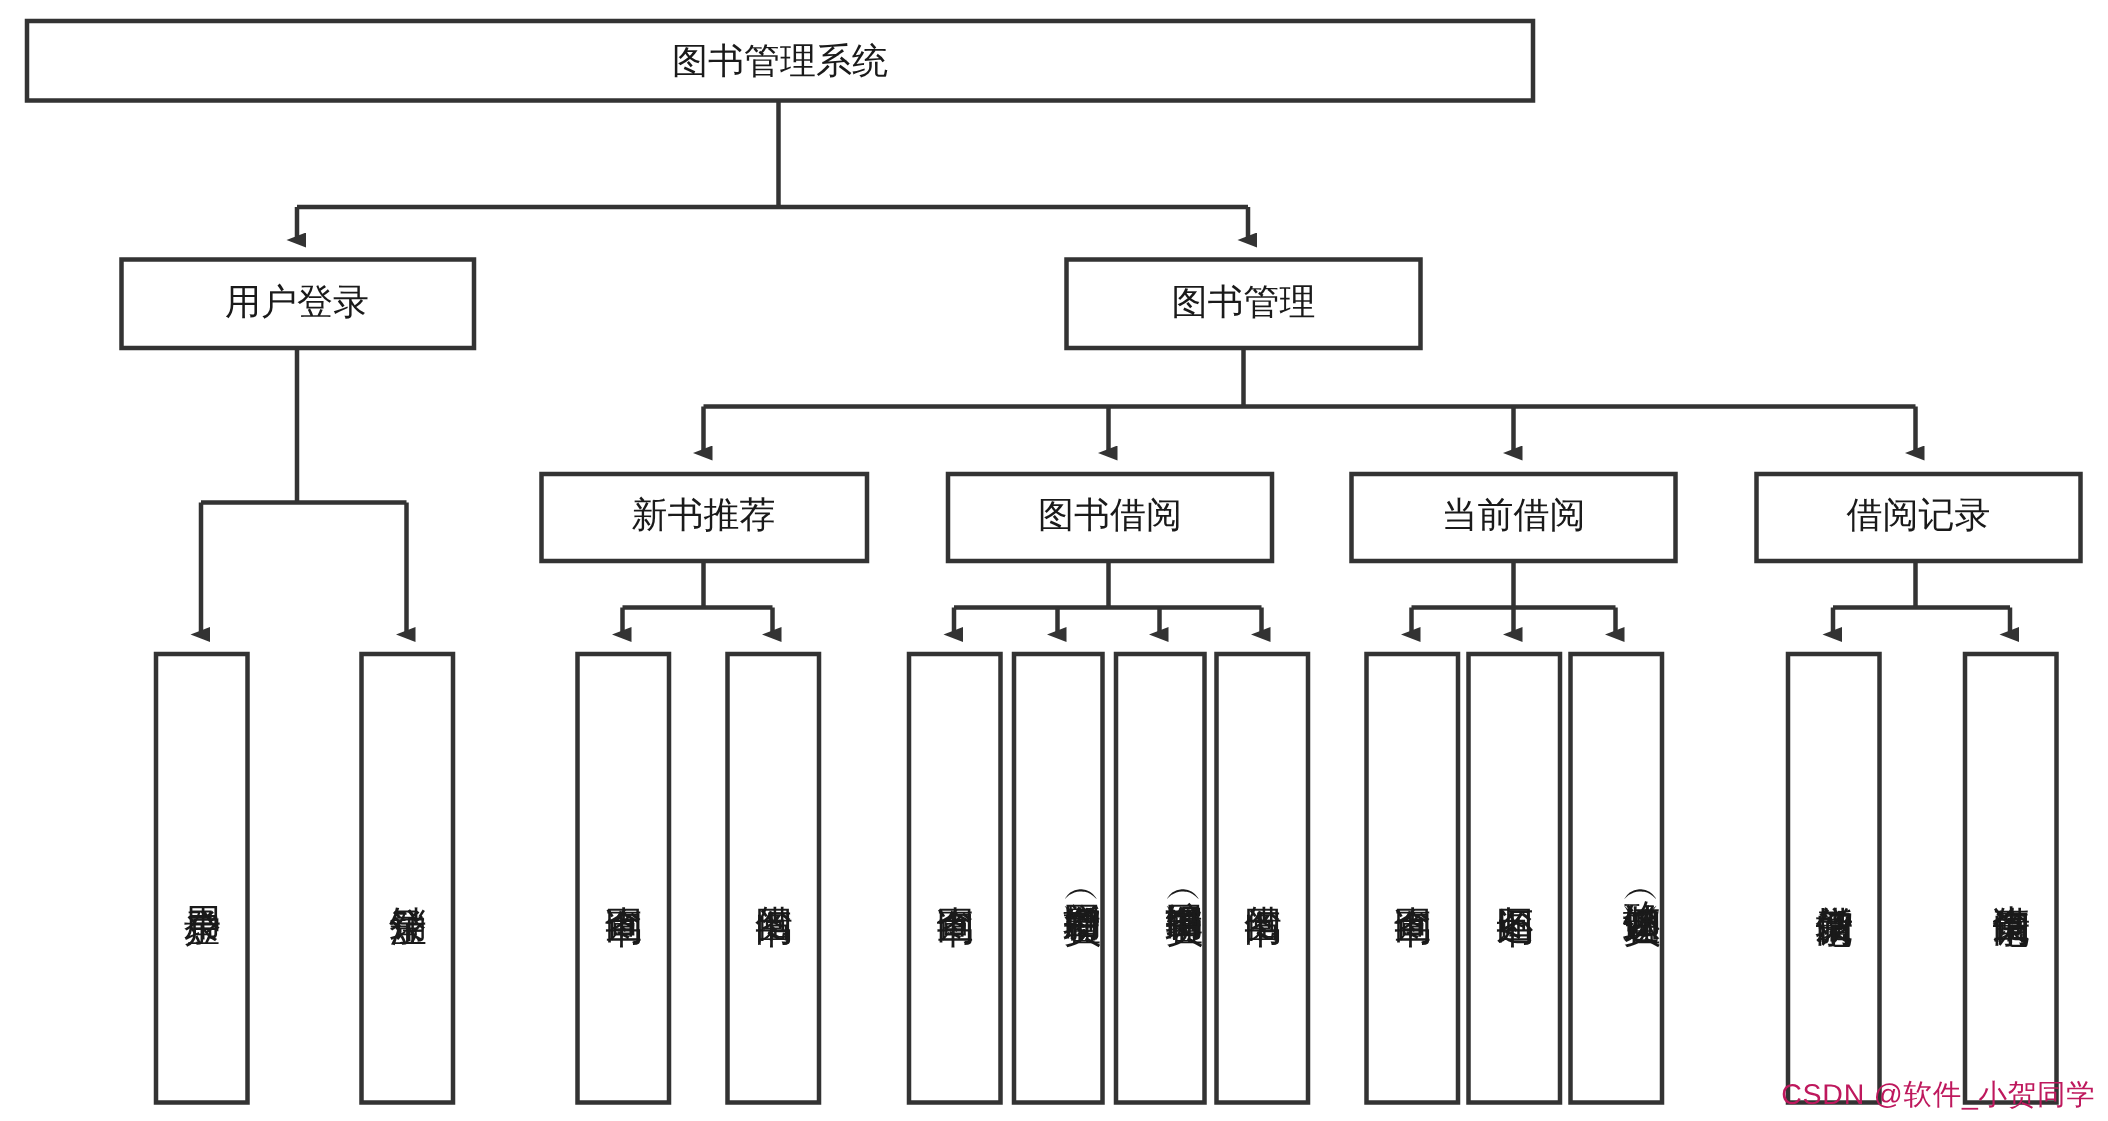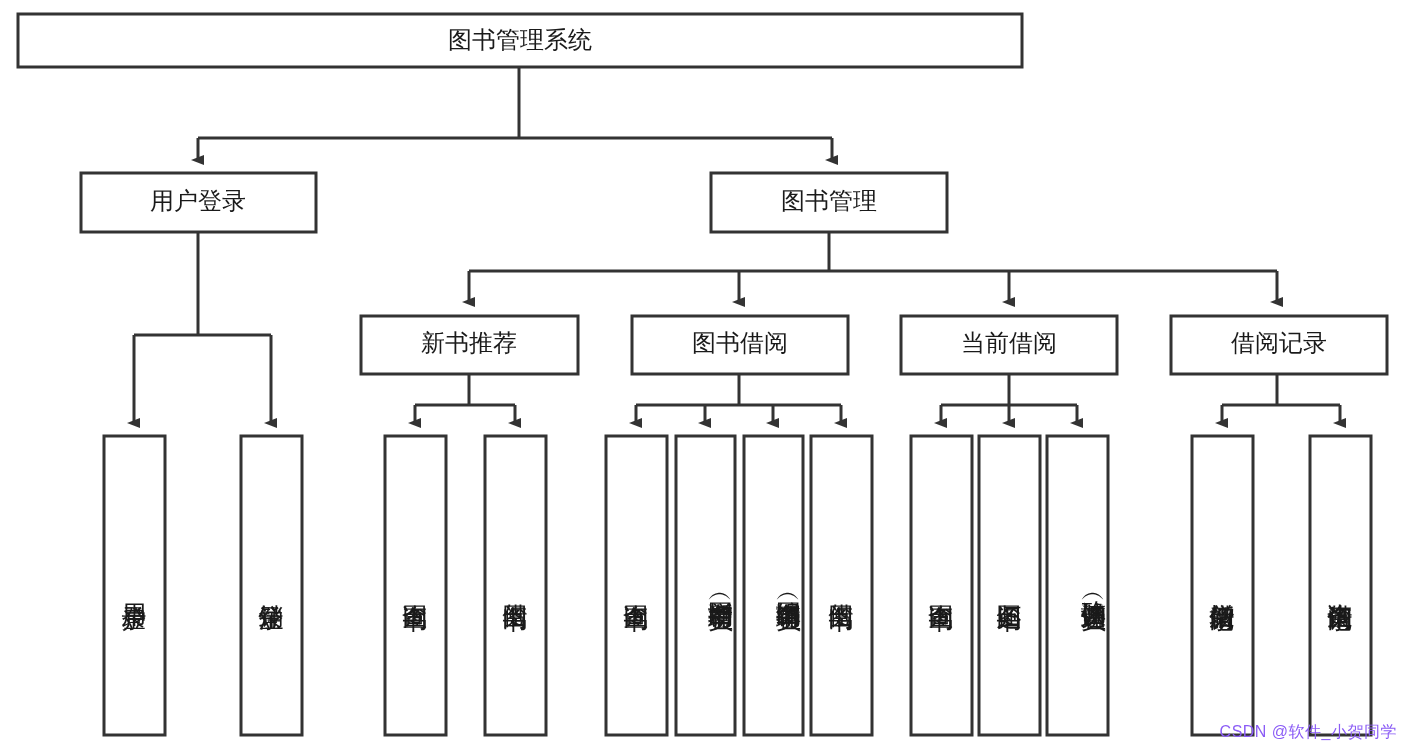--- a/index.html
+++ b/index.html
@@ -62,22 +62,22 @@
     align-items: center;
     justify-content: center;
     white-space: nowrap;
     pointer-events: none;
   }
   .watermark {
     position: absolute;
     right: 8px;
     bottom: 4px;
     font-family: "Liberation Sans", "DejaVu Sans", sans-serif;
-    font-size: 16px;
-    color: #8b5cf6;
+    font-size: 19px;
+    color: #be185d;
     white-space: nowrap;
     letter-spacing: 0.5px;
   }
 </style>
 </head>
 <body>
 
 <div id="diagram-root">
 
   <svg class="diagram-canvas" viewBox="0 0 1405 747" xmlns="http://www.w3.org/2000/svg">

